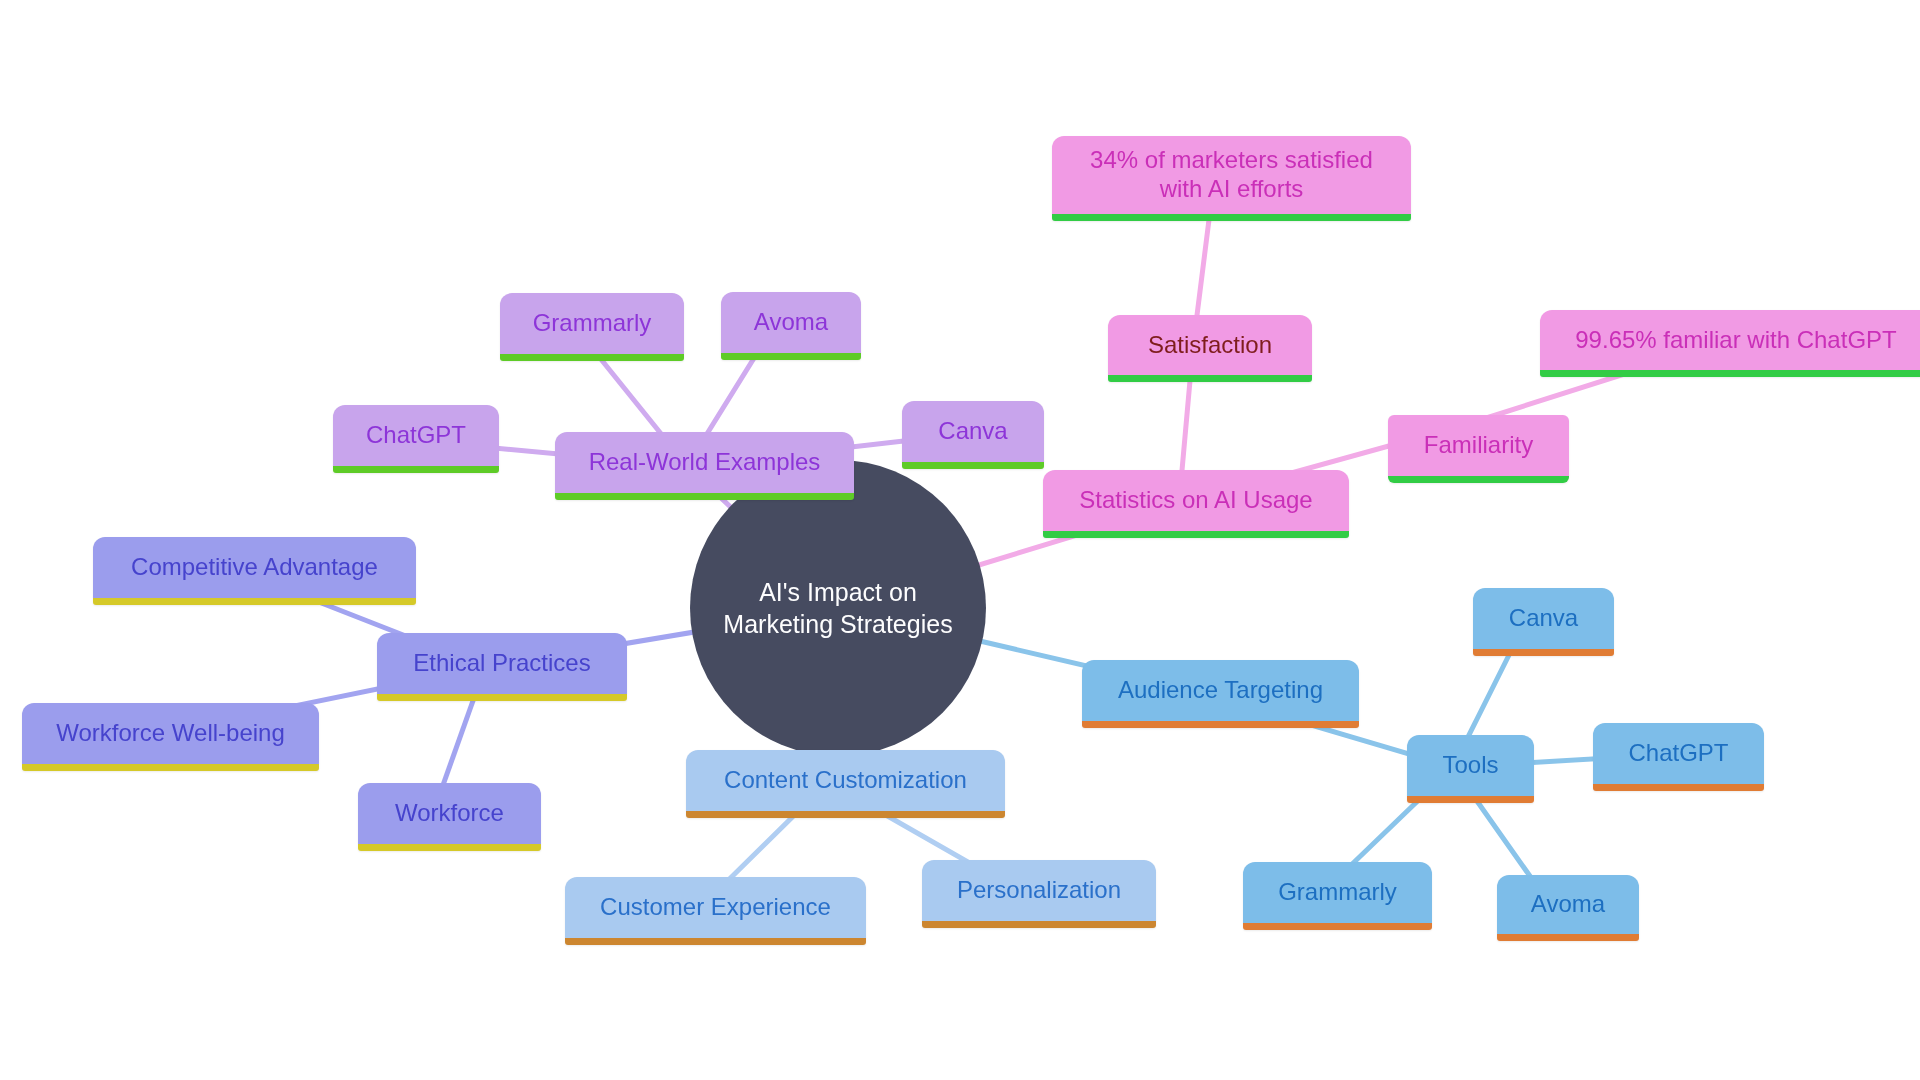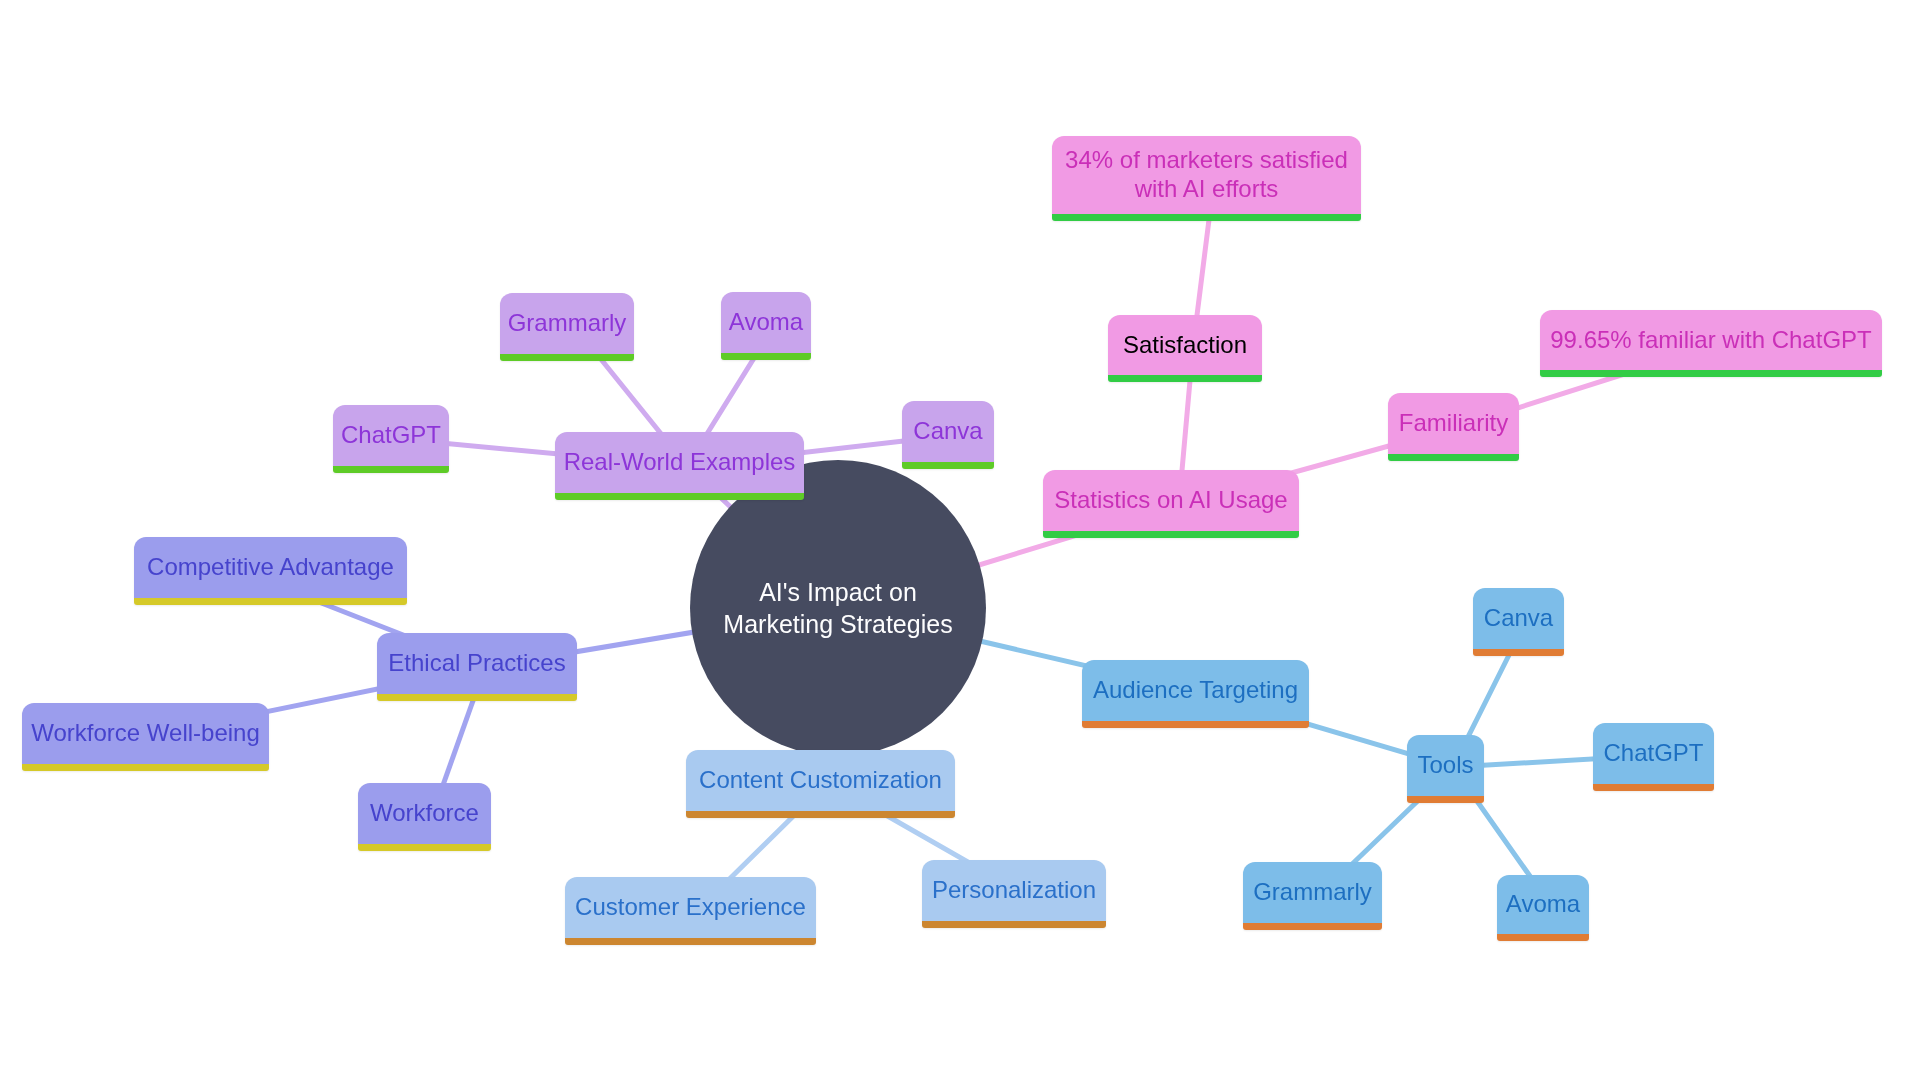--- a/index.html
+++ b/index.html
@@ -37,21 +37,21 @@
     z-index: 3;
     display: flex;
     align-items: center;
     justify-content: center;
     text-align: center;
     box-sizing: content-box;
     border-radius: 12px 12px 3px 3px;
     border-bottom: 7px solid transparent;
     font-size: 24px;
     line-height: 1.2;
-    padding: 0 0;
+    padding: 0 25px;
     box-shadow: 0 1px 2px rgba(0,0,0,0.08);
     cursor: pointer;
   }
   .node span { pointer-events: none; }
 </style>
 </head>
 <body>
 
 <div class="canvas">
 
@@ -102,37 +102,37 @@
   <div class="node" style="left: 333px; top: 405px; width: 116px; height: 61px; background: rgb(200, 164, 236); color: rgb(141, 53, 216); border-bottom-color: rgb(94, 203, 39);">
     <span>ChatGPT</span>
   </div>
   <div class="node" style="left: 902px; top: 401px; width: 92px; height: 61px; background: rgb(200, 164, 236); color: rgb(141, 53, 216); border-bottom-color: rgb(94, 203, 39);">
     <span>Canva</span>
   </div>
 
   <div class="node" style="left: 1043px; top: 470px; width: 256px; height: 61px; background: rgb(241, 154, 228); color: rgb(202, 47, 184); border-bottom-color: rgb(50, 204, 69);">
     <span>Statistics on AI Usage</span>
   </div>
-  <div class="node" style="left: 1108px; top: 315px; width: 154px; height: 60px; background: rgb(241, 154, 228); color: #000000; border-bottom-color: rgb(50, 204, 69);">
+  <div class="node" style="left: 1108px; top: 315px; width: 154px; height: 60px; background: rgb(241, 154, 228); color: #7f1d1d; border-bottom-color: rgb(50, 204, 69);">
     <span>Satisfaction</span>
   </div>
   <div class="node" style="left: 1052px; top: 136px; width: 309px; height: 78px; background: rgb(241, 154, 228); color: rgb(202, 47, 184); border-bottom-color: rgb(50, 204, 69);">
     <span>34% of marketers satisfied with AI efforts</span>
   </div>
-  <div class="node" style="left: 1388px; top: 393px; width: 131px; height: 61px; background: rgb(241, 154, 228); color: rgb(202, 47, 184); border-bottom-color: rgb(50, 204, 69);">
+  <div class="node" style="left: 1388px; top: 415px; width: 131px; height: 61px; background: rgb(241, 154, 228); color: rgb(202, 47, 184); border-bottom-color: rgb(50, 204, 69); border-radius: 6px;">
     <span>Familiarity</span>
   </div>
   <div class="node" style="left: 1540px; top: 310px; width: 342px; height: 60px; background: rgb(241, 154, 228); color: rgb(202, 47, 184); border-bottom-color: rgb(50, 204, 69);">
     <span>99.65% familiar with ChatGPT</span>
   </div>
 
   <div class="node" style="left: 377px; top: 633px; width: 200px; height: 61px; background: rgb(155, 157, 237); color: rgb(70, 67, 205); border-bottom-color: rgb(213, 201, 41);">
     <span>Ethical Practices</span>
   </div>
-  <div class="node" style="left: 93px; top: 537px; width: 273px; height: 61px; background: rgb(155, 157, 237); color: rgb(70, 67, 205); border-bottom-color: rgb(213, 201, 41); margin-left: 41px;">
+  <div class="node" style="left: 93px; top: 537px; width: 273px; height: 61px; background: rgb(155, 157, 237); color: rgb(70, 67, 205); border-bottom-color: rgb(213, 201, 41);">
     <span>Competitive Advantage</span>
   </div>
   <div class="node" style="left: 22px; top: 703px; width: 247px; height: 61px; background: rgb(155, 157, 237); color: rgb(70, 67, 205); border-bottom-color: rgb(213, 201, 41);">
     <span>Workforce Well-being</span>
   </div>
   <div class="node" style="left: 358px; top: 783px; width: 133px; height: 61px; background: rgb(155, 157, 237); color: rgb(70, 67, 205); border-bottom-color: rgb(213, 201, 41);">
     <span>Workforce</span>
   </div>
 
   <div class="node" style="left: 1082px; top: 660px; width: 227px; height: 61px; background: rgb(125, 189, 233); color: rgb(29, 111, 193); border-bottom-color: rgb(224, 124, 52);">

